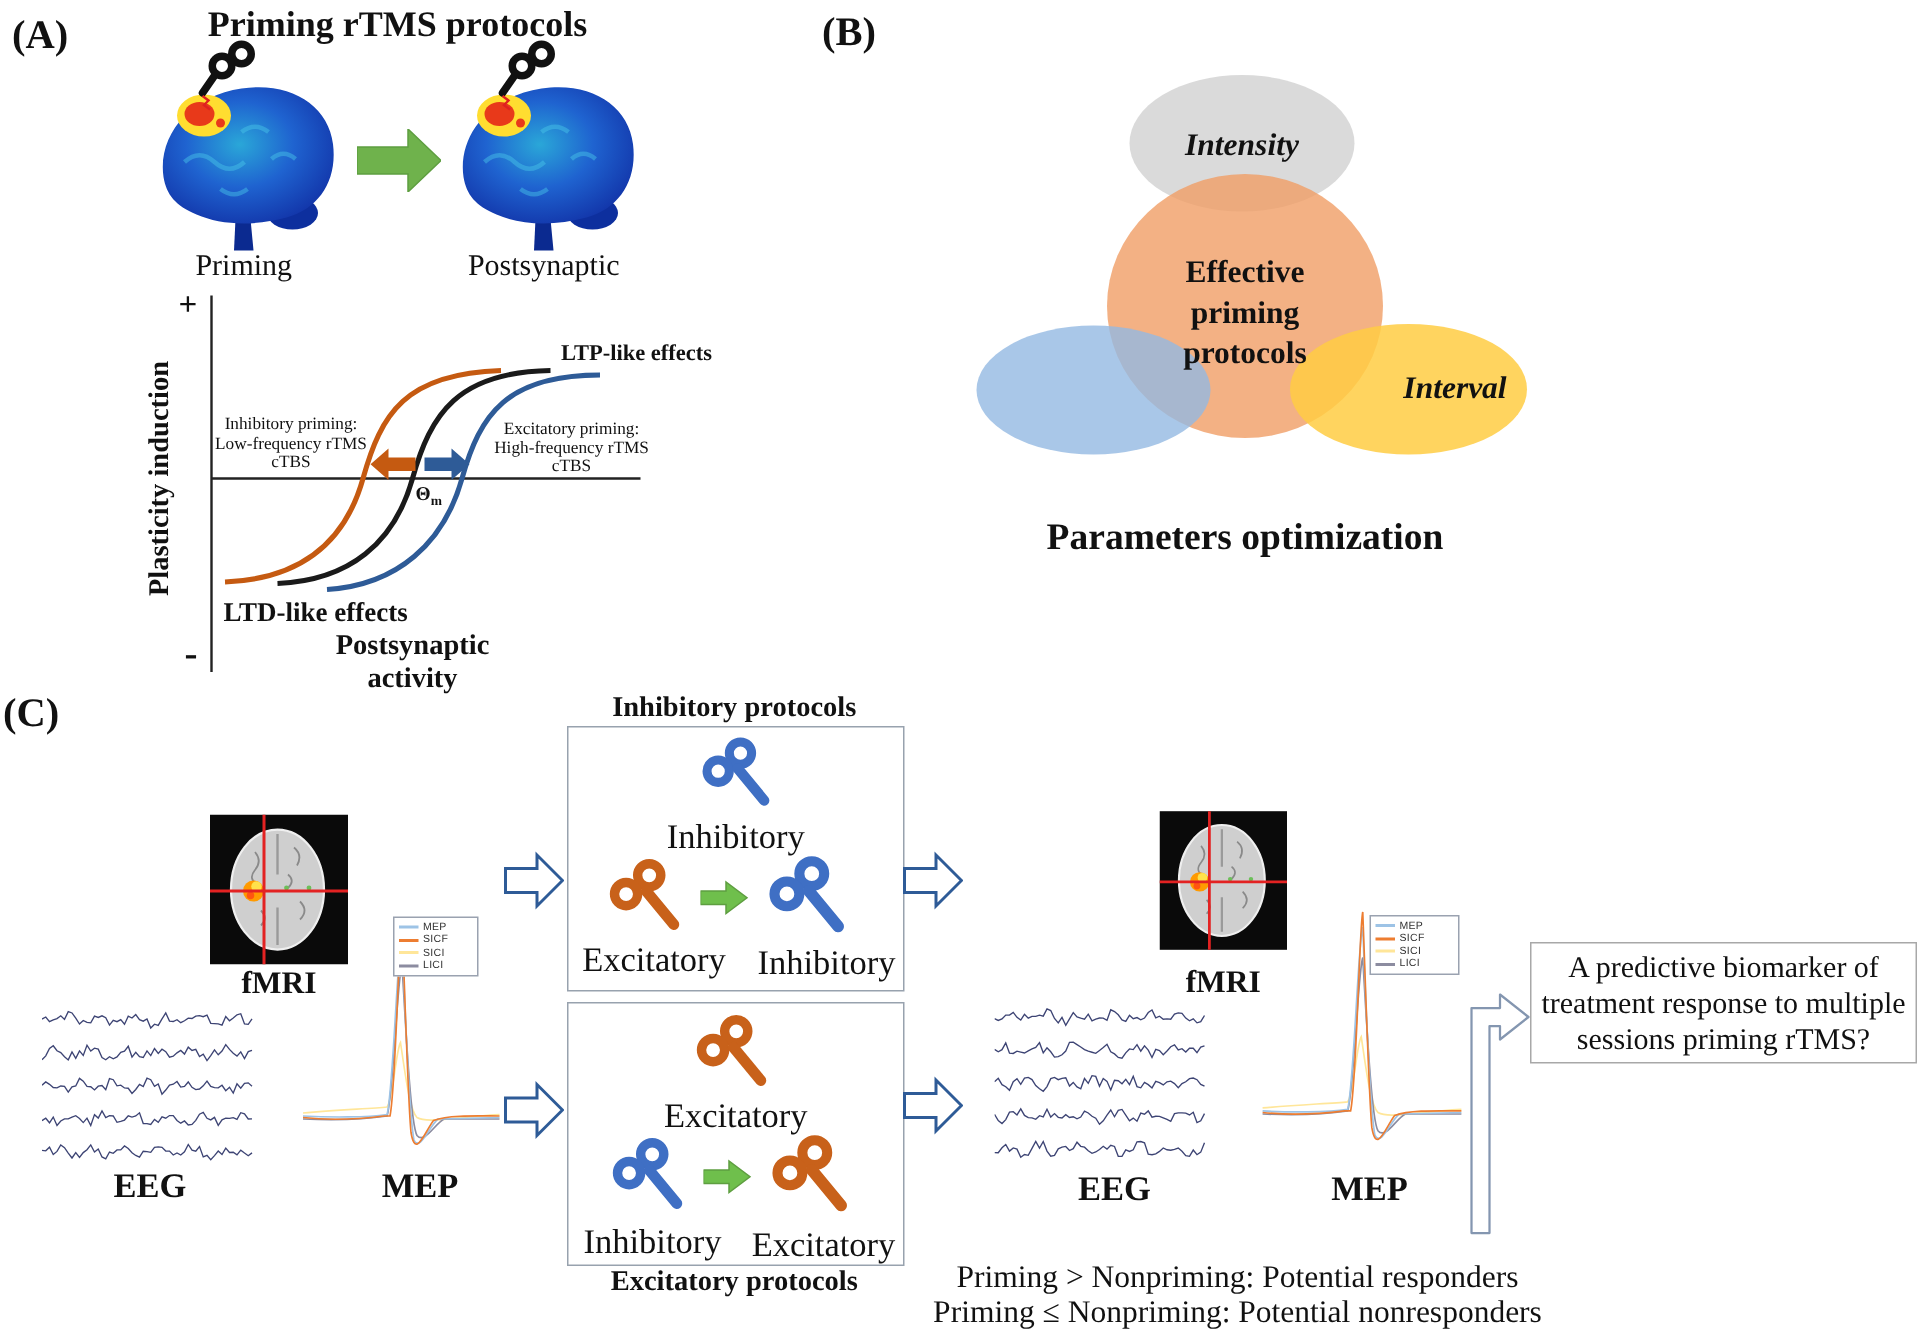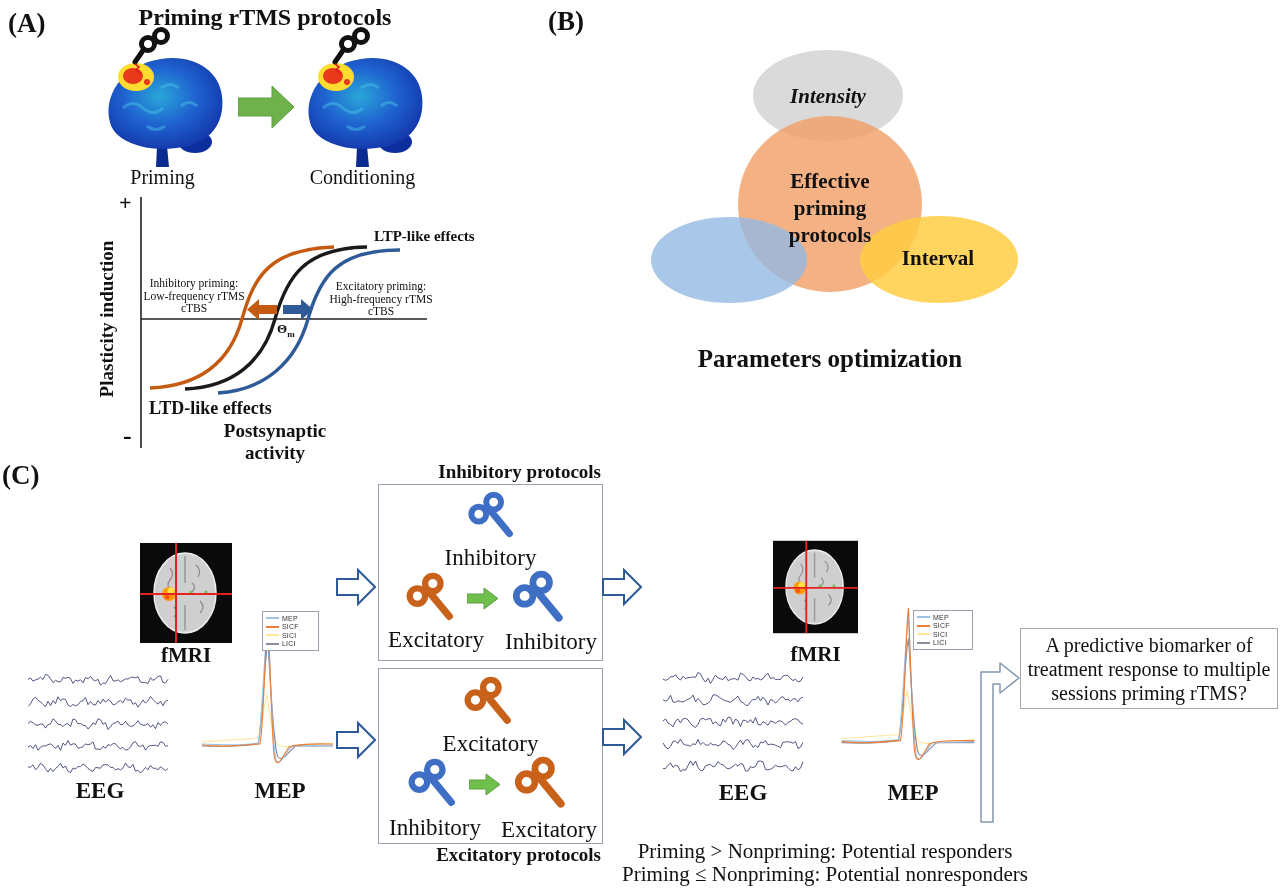--- a/index.html
+++ b/index.html
@@ -9,21 +9,21 @@
   .b{font-weight:bold;}
   .ctr{text-align:center;}
   .panel-label{font-size:27px;font-weight:bold;}
   .fig-title{font-size:24px;font-weight:bold;}
   .cap{font-size:20px;}
   .modal-label{font-size:22px;font-weight:bold;}
   .venn{border-radius:50%;}
   .venn-label{font-weight:bold;font-size:21px;line-height:22px;}
   .plot-ann{font-size:11.5px;line-height:12.5px;text-align:center;}
   .proto-box{border:1.5px solid #98a2ae;background:#fff;}
-  .proto-title{font-size:19px;font-weight:bold;text-align:right;}
+  .proto-title{font-size:19px;font-weight:bold;text-align:center;}
   .proto-lab{font-size:23px;}
   .outcome-box{border:1.5px solid #a8a8a8;display:flex;align-items:center;justify-content:center;
                text-align:center;font-size:20px;line-height:24px;padding:2px 6px;box-sizing:border-box;}
   .bottom-lines{font-size:21px;line-height:22.5px;text-align:center;}
   .legend{border:1px solid #9aa2b0;background:#fff;padding:2px 3px;box-sizing:border-box;
           font-family:"Liberation Sans","DejaVu Sans",sans-serif;}
   .lg-row{display:flex;align-items:center;height:8.5px;}
   .lg-line{display:inline-block;width:13px;height:1.6px;margin-right:3px;flex:0 0 13px;}
   .lg-lab{font-size:7px;color:#333;letter-spacing:0.2px;}
   .lg0{background:#9dc3e6;} .lg1{background:#ed7d31;} .lg2{background:#ffe699;} .lg3{background:#8c8ca0;}
@@ -83,21 +83,21 @@
     <circle cx="52" cy="36" r="3" fill="#e8391a"></circle>
   </svg>
   <svg class="abs" style="left:331px;top:26px;" width="50" height="48" viewBox="0 0 50 48">
     <circle cx="30" cy="10" r="6.5" fill="none" stroke="#111" stroke-width="5"></circle>
     <circle cx="17" cy="18" r="6.5" fill="none" stroke="#111" stroke-width="5"></circle>
     <line x1="13" y1="23" x2="4" y2="36" stroke="#111" stroke-width="5" stroke-linecap="round"></line>
     <path d="M4,38 l4,3 l-3,3 l4,3" stroke="#e02020" stroke-width="1.6" fill="none"></path>
   </svg>
 
   <div class="abs cap ctr" style="left:95px;top:166px;width:135px;">Priming</div>
-  <div class="abs cap ctr" style="left:295px;top:166px;width:135px;">Conditioning</div>
+  <div class="abs cap ctr" style="left:295px;top:166px;width:135px;">Postsynaptic</div>
 
   <svg class="abs" style="left:95px;top:190px;" width="345" height="265" viewBox="0 0 345 265">
     <line x1="46" y1="7" x2="46" y2="258" stroke="#222" stroke-width="1.6"></line>
     <line x1="46" y1="129" x2="332" y2="129" stroke="#222" stroke-width="1.6"></line>
     <path d="M55,198 C105,196 135,172 147,129 C159,86 175,59 239,57" fill="none" stroke="#c55a11" stroke-width="3.4"></path>
     <path d="M90,199 C138,197 168,172 180,129 C192,86 210,58 272,57" fill="none" stroke="#1a1a1a" stroke-width="3.4"></path>
     <path d="M123,203 C170,200 201,172 213,129 C225,86 243,60 305,60" fill="none" stroke="#2e5b97" stroke-width="3.4"></path>
     <polygon points="182,115 164,115 164,109 152,119.5 164,130 164,124 182,124" fill="#c55a11"></polygon>
     <polygon points="188,115 206,115 206,109 218,119.5 206,130 206,124 188,124" fill="#2e5b97"></polygon>
   </svg>
@@ -119,21 +119,21 @@
   <span class="abs b" style="left:277px;top:321px;font-size:13px;"><span>Θ</span><sub style="font-size:9px;">m</sub></span>
   <div class="abs b ctr" style="left:200px;top:420px;width:150px;font-size:19px;">Postsynaptic activity</div>
 
   <span class="abs panel-label" style="left:548px;top:6px;">(B)</span>
   <div class="abs venn" style="left:753px;top:50px;width:150px;height:91px;background:rgba(140,140,140,0.32);"></div>
   <div class="abs venn" style="left:738px;top:116px;width:184px;height:176px;background:rgba(240,158,101,0.8);"></div>
   <div class="abs venn" style="left:651px;top:217px;width:156px;height:86px;background:rgba(148,185,226,0.8);"></div>
   <div class="abs venn" style="left:860px;top:216px;width:158px;height:87px;background:rgba(255,204,67,0.85);"></div>
   <div class="abs venn-label ctr" style="left:753px;top:85px;width:150px;font-style:italic;">Intensity</div>
   <div class="abs venn-label ctr" style="left:775px;top:168px;width:110px;line-height:27px;">Effective priming protocols</div>
-  <div class="abs venn-label ctr" style="left:878px;top:247px;width:120px;">Interval</div>
+  <div class="abs venn-label ctr" style="left:910px;top:247px;width:120px;font-style:italic;">Interval</div>
   <div class="abs b ctr" style="left:690px;top:345px;width:280px;font-size:25px;">Parameters optimization</div>
 
   <span class="abs panel-label" style="left:2px;top:460px;">(C)</span>
 
   <svg class="abs" style="left:140px;top:543px;" width="92" height="100" viewBox="0 0 92 100">
     <rect x="0" y="0" width="92" height="100" fill="#0a0a0a"></rect>
     <ellipse cx="45" cy="50" rx="31" ry="40" fill="#cfcfcf" stroke="#efefef" stroke-width="1.5"></ellipse>
     <path d="M45,13 L45,40 M45,62 L45,87" stroke="#9a9a9a" stroke-width="1.6"></path>
     <path d="M30,25 q5,6 0,12 q-5,6 2,10 M56,22 q6,5 2,12 M60,58 q6,6 0,12 M34,64 q5,5 0,10 M52,40 q5,4 0,9" stroke="#8a8a8a" stroke-width="1.2" fill="none"></path>
     <circle cx="51" cy="49" r="1.6" fill="#6cbf5a"></circle>

